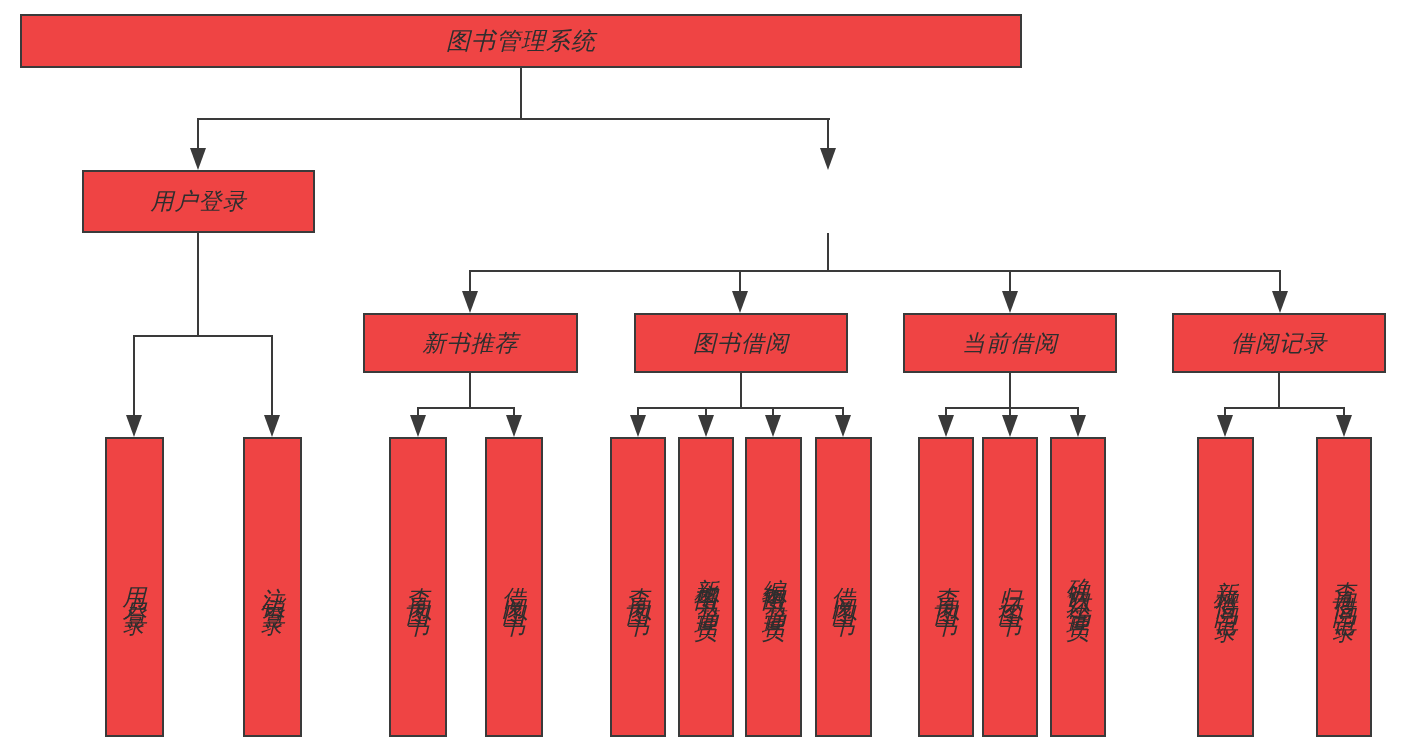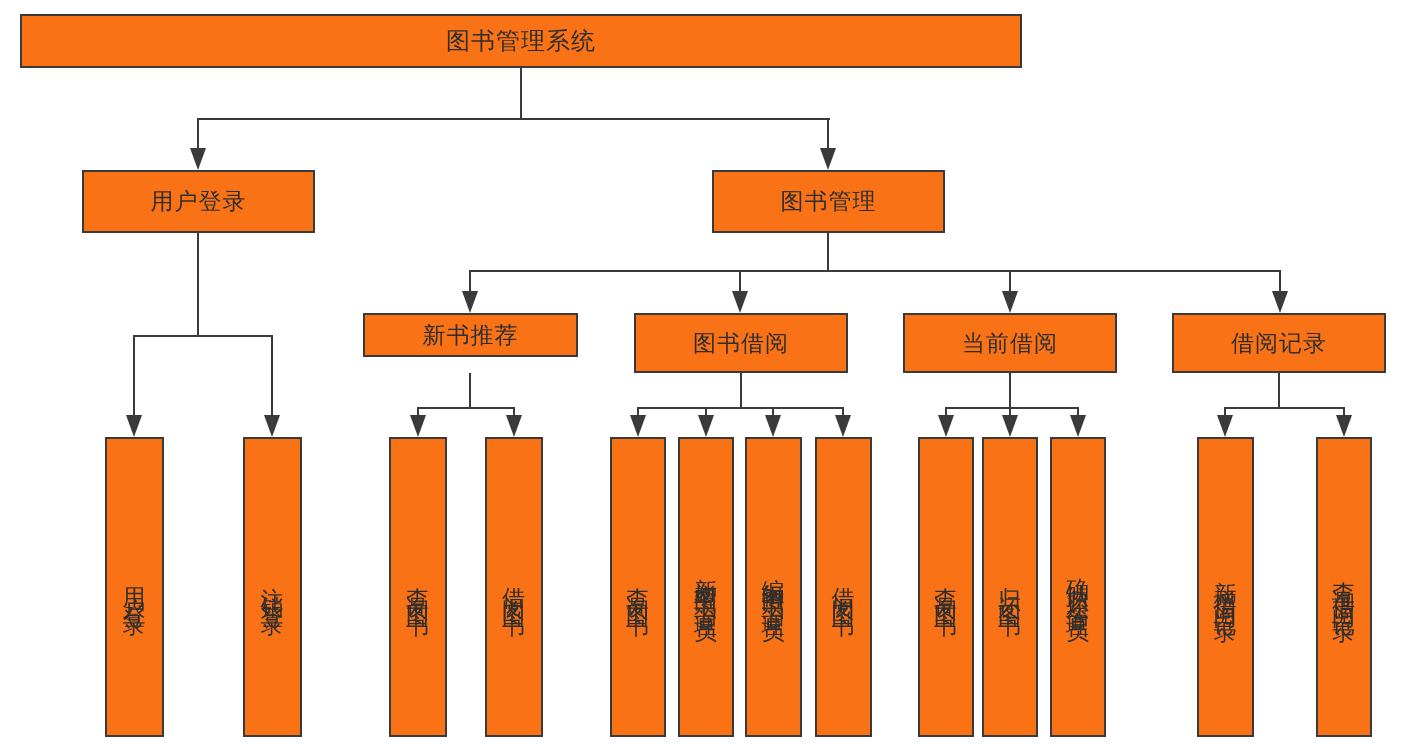--- a/index.html
+++ b/index.html
@@ -6,29 +6,30 @@
   #canvas{
     position:relative;
     width:1405px;height:747px;
     background:#ffffff;
     font-family:"Liberation Sans","DejaVu Sans",sans-serif;
     overflow:hidden;
   }
   .box{
     position:absolute;
     box-sizing:border-box;
-    background:#f97316;
+    background:#ef4444;
     border:2px solid #3a3a3a;
     color:#2e2e2e;
     display:flex;
     align-items:center;
     justify-content:center;
     font-size:23px;
     letter-spacing:1px;
     text-align:center;
+    font-style:italic;
   }
   .vbox{
     writing-mode:vertical-rl;
     text-orientation:mixed;
     letter-spacing:9px;
     line-height:1.05;
     font-size:23px;
   }
   .vline{position:absolute;width:2px;background:#3a3a3a;}
   .hline{position:absolute;height:2px;background:#3a3a3a;}
@@ -54,41 +55,40 @@
   <div class="box" style="left:20px;top:14px;width:1002px;height:54px;font-size:24px;">图书管理系统</div>
 
   <div class="vline" style="left:520px;top:68px;height:50px;"></div>
   <div class="hline" style="left:197px;top:118px;width:633px;"></div>
   <div class="vline" style="left:197px;top:118px;height:32px;"></div>
   <div class="arrow" style="left:190px;top:148px;"></div>
   <div class="vline" style="left:827px;top:118px;height:32px;"></div>
   <div class="arrow" style="left:820px;top:148px;"></div>
 
   <div class="box" style="left:82px;top:170px;width:233px;height:63px;">用户登录</div>
-  <div class="box" style="left:712px;top:170px;width:233px;height:63px;">图书管理</div>
 
   <div class="vline" style="left:197px;top:233px;height:102px;"></div>
   <div class="hline" style="left:133px;top:335px;width:140px;"></div>
   <div class="vline" style="left:133px;top:335px;height:80px;"></div>
   <div class="arrow" style="left:126px;top:415px;"></div>
   <div class="vline" style="left:271px;top:335px;height:80px;"></div>
   <div class="arrow" style="left:264px;top:415px;"></div>
 
   <div class="vline" style="left:827px;top:233px;height:37px;"></div>
   <div class="hline" style="left:469px;top:270px;width:812px;"></div>
   <div class="vline" style="left:469px;top:270px;height:22px;"></div>
   <div class="arrow" style="left:462px;top:291px;"></div>
   <div class="vline" style="left:739px;top:270px;height:22px;"></div>
   <div class="arrow" style="left:732px;top:291px;"></div>
   <div class="vline" style="left:1009px;top:270px;height:22px;"></div>
   <div class="arrow" style="left:1002px;top:291px;"></div>
   <div class="vline" style="left:1279px;top:270px;height:22px;"></div>
   <div class="arrow" style="left:1272px;top:291px;"></div>
 
-  <div class="box" style="left:363px;top:313px;width:215px;height:44px;">新书推荐</div>
+  <div class="box" style="left:363px;top:313px;width:215px;height:60px;">新书推荐</div>
   <div class="box" style="left:634px;top:313px;width:214px;height:60px;">图书借阅</div>
   <div class="box" style="left:903px;top:313px;width:214px;height:60px;">当前借阅</div>
   <div class="box" style="left:1172px;top:313px;width:214px;height:60px;">借阅记录</div>
 
   <div class="vline" style="left:469px;top:373px;height:34px;"></div>
   <div class="hline" style="left:417px;top:407px;width:98px;"></div>
   <div class="vline" style="left:417px;top:407px;height:10px;"></div>
   <div class="arrow" style="left:410px;top:415px;"></div>
   <div class="vline" style="left:513px;top:407px;height:10px;"></div>
   <div class="arrow" style="left:506px;top:415px;"></div>

